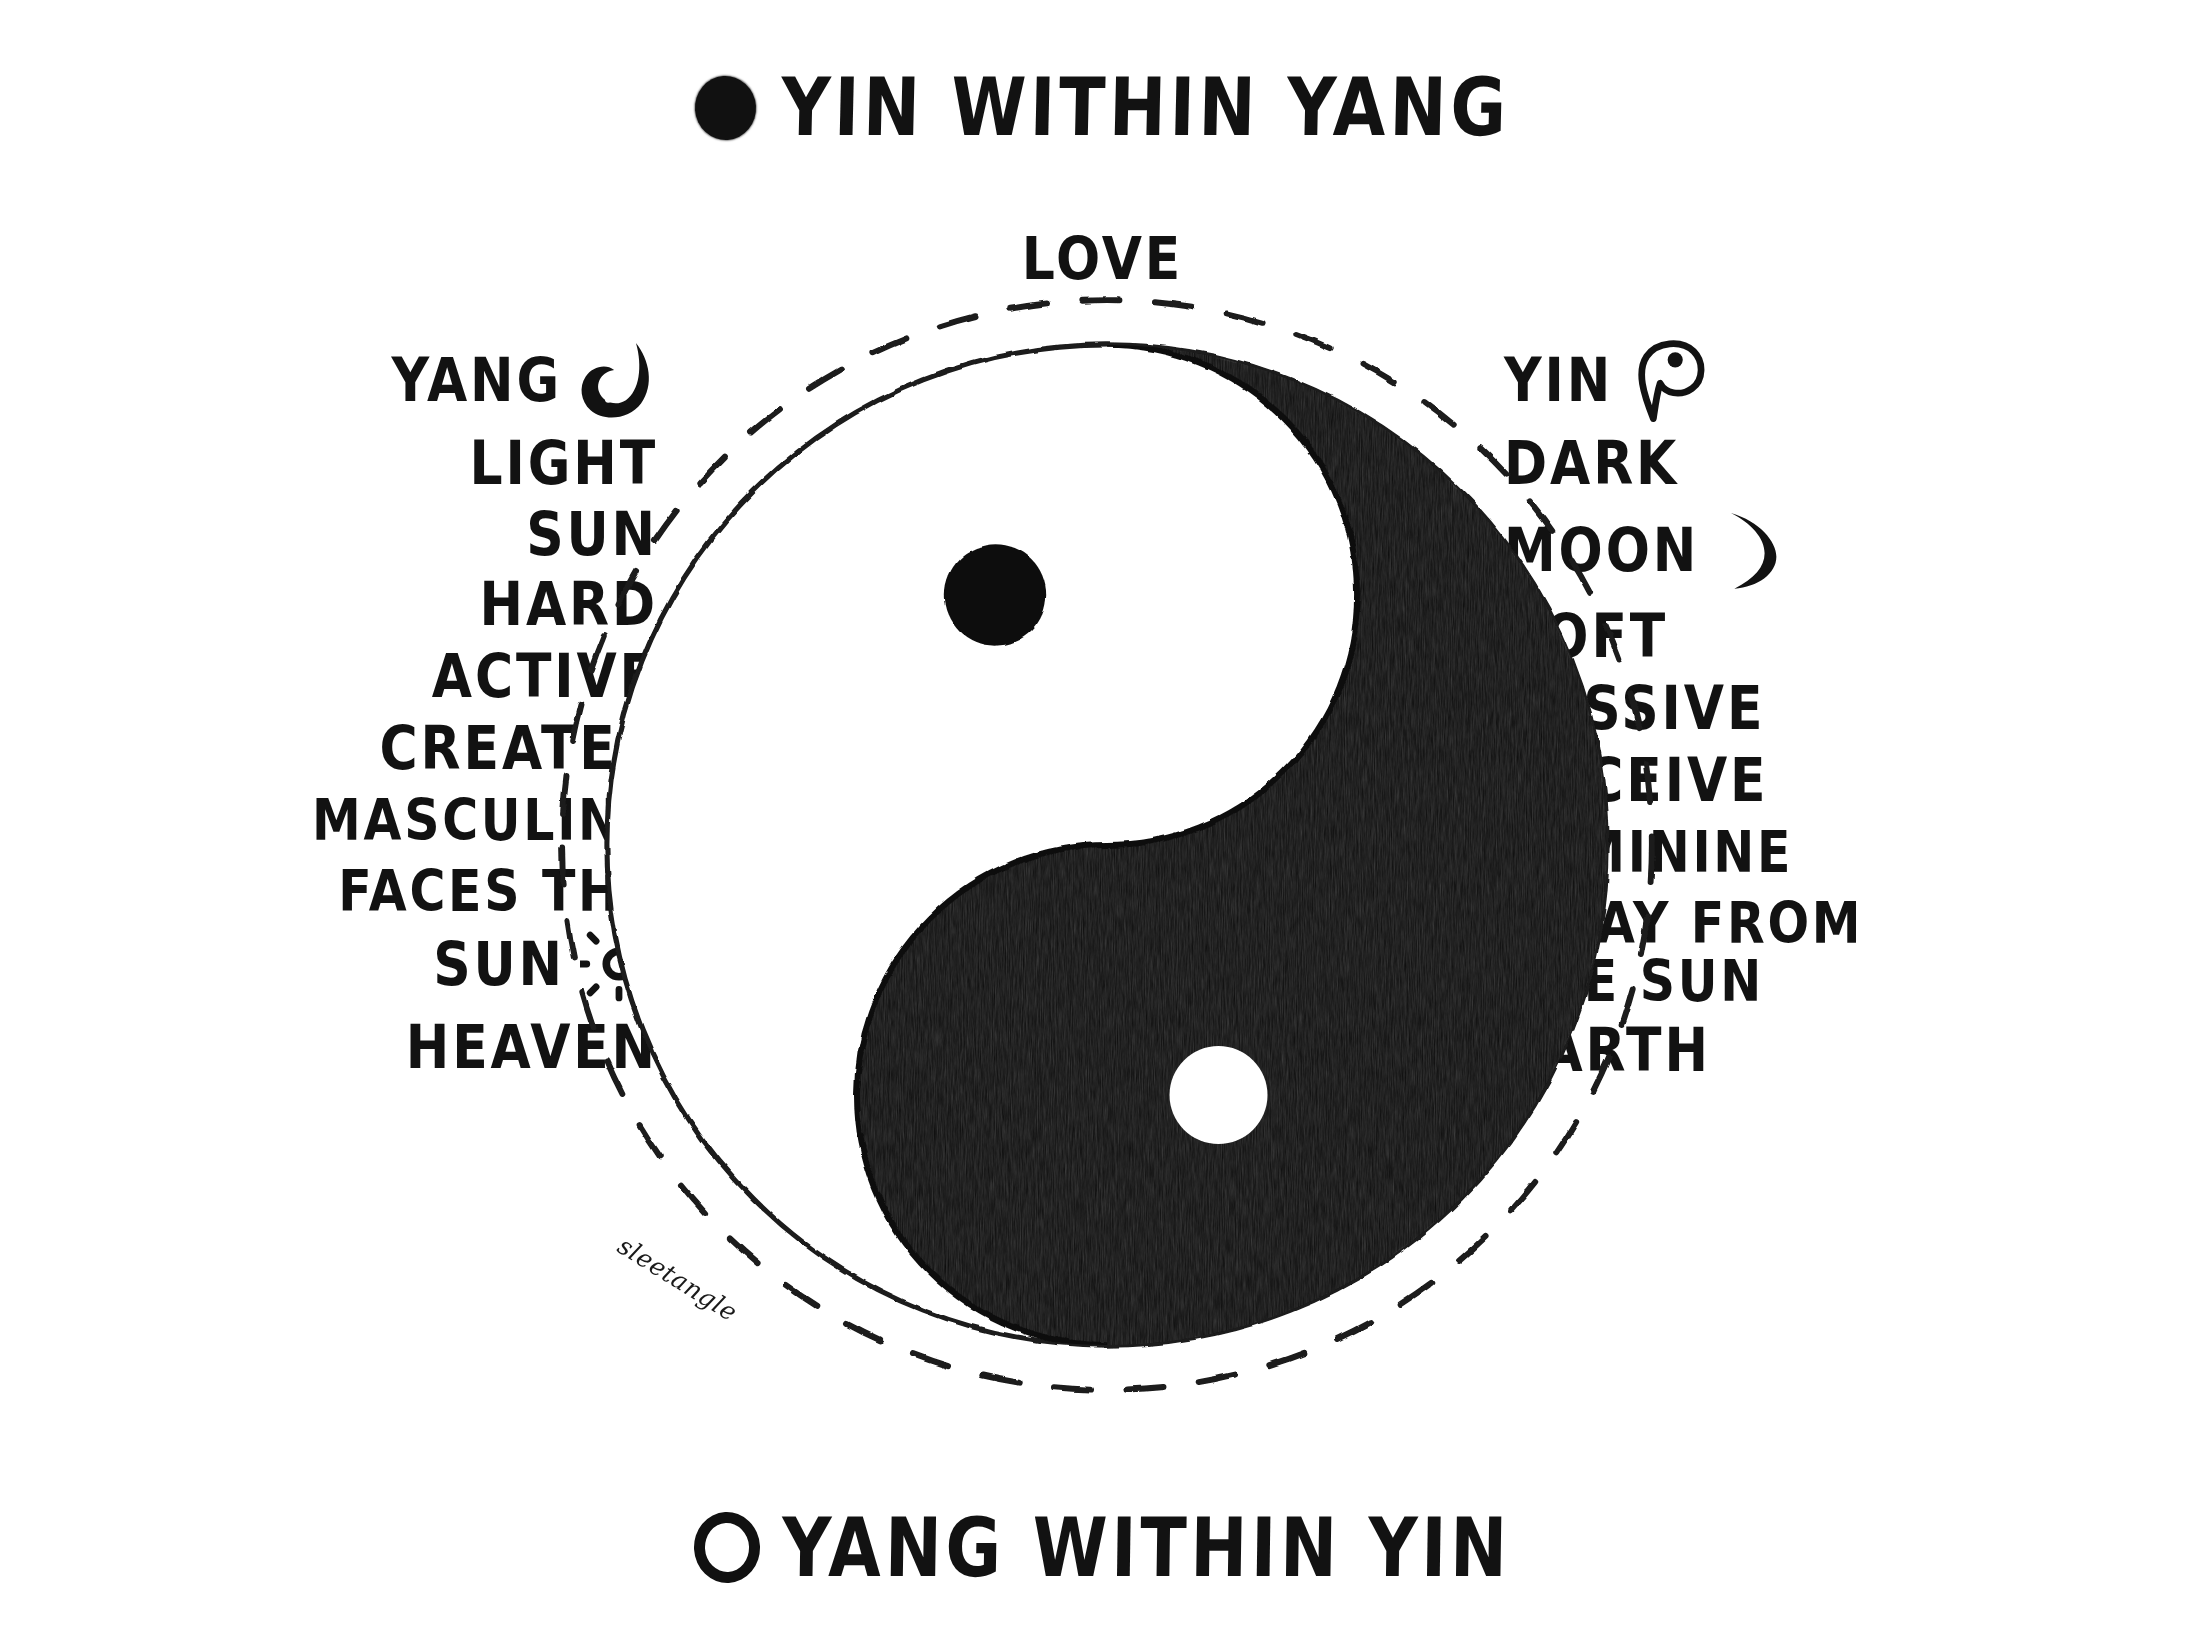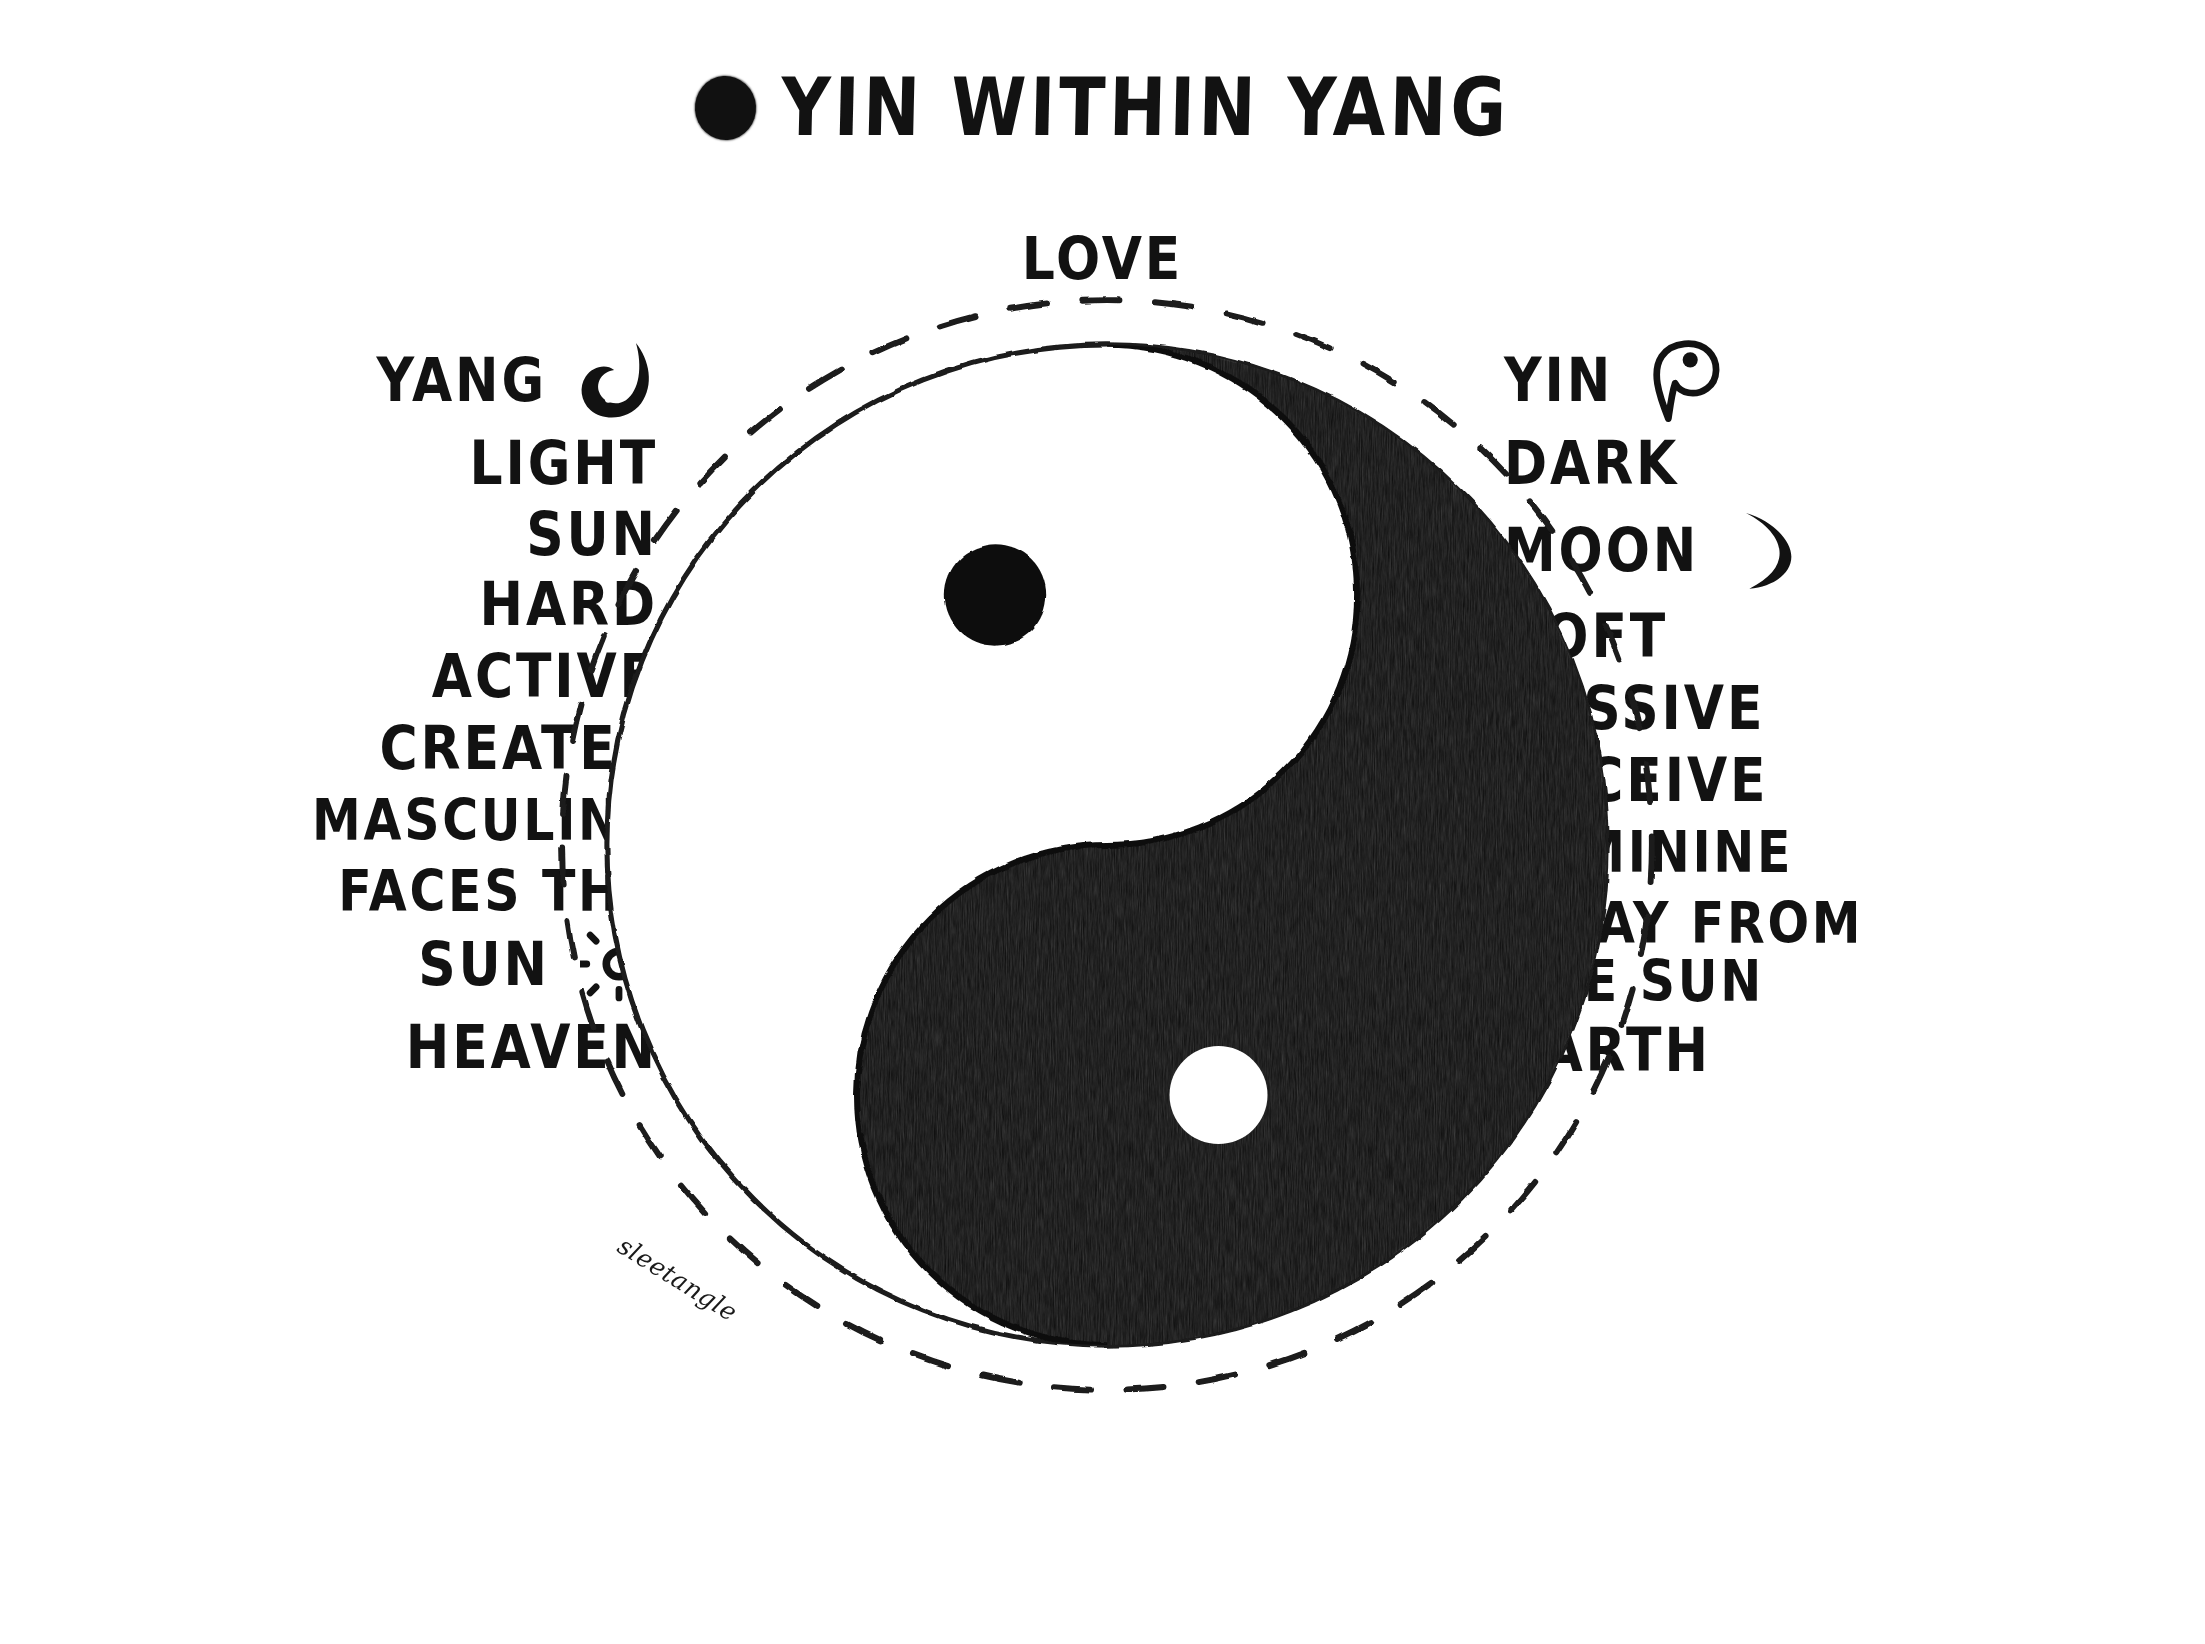--- a/index.html
+++ b/index.html
@@ -50,21 +50,21 @@
     width:66px;height:71px;border-radius:50%;
     border:11px solid #111;box-sizing:border-box;
     transform:rotate(-3deg);flex:0 0 auto;
   }
   .caption-text{font-size:68px;transform:scaleY(1.2) skewX(-1deg);}
 
   
   .col{position:absolute;display:flex;flex-direction:column;}
   .col-left{left:101px;top:338px;width:557px;align-items:flex-end;}
   .col-right{right:110px;top:338px;width:591px;align-items:flex-start;}
-  .row{display:flex;align-items:center;gap:30px;}
+  .row{display:flex;align-items:center;gap:15px;}
   .col-left .row{justify-content:flex-end;}
   .word{font-size:52px;transform:scaleY(1.16);transform-origin:center;}
   .word.sm{font-size:49px;}
 
   
   .r0{margin-top:0px}
   .r1{margin-top:15px}
   .r2{margin-top:18.6px}
   .r3{margin-top:18.6px}
   .r4{margin-top:20px}
@@ -263,15 +263,19 @@
                  A 296 296 0 0 0 670 1262" fill="none" stroke="#0f0f0f" stroke-width="7" filter="url(#rough)"></path>
       </g>
 
       <circle cx="538" cy="374" r="60" fill="#111111" filter="url(#rough)"></circle>
       <circle cx="802" cy="966" r="58" fill="#ffffff"></circle>
     </svg>
   </div>
 
   <div class="sig">sleetangle</div>
 
+  <div class="caption-row">
+    <span class="caption-o"></span>
+    <span class="hand caption-text">YANG WITHIN YIN</span>
+  </div>
 
 </div>
 
 
 </body></html>

